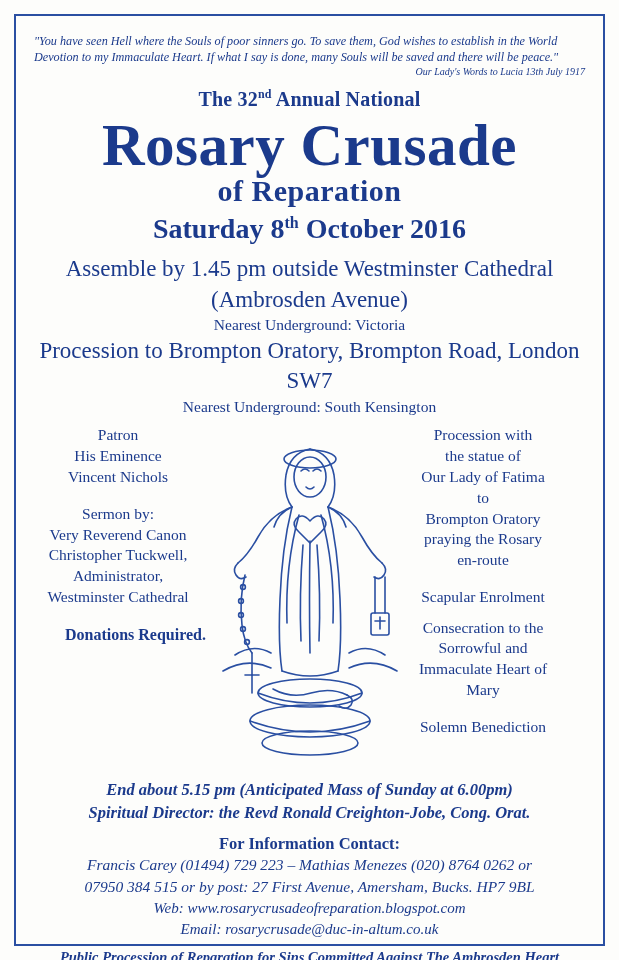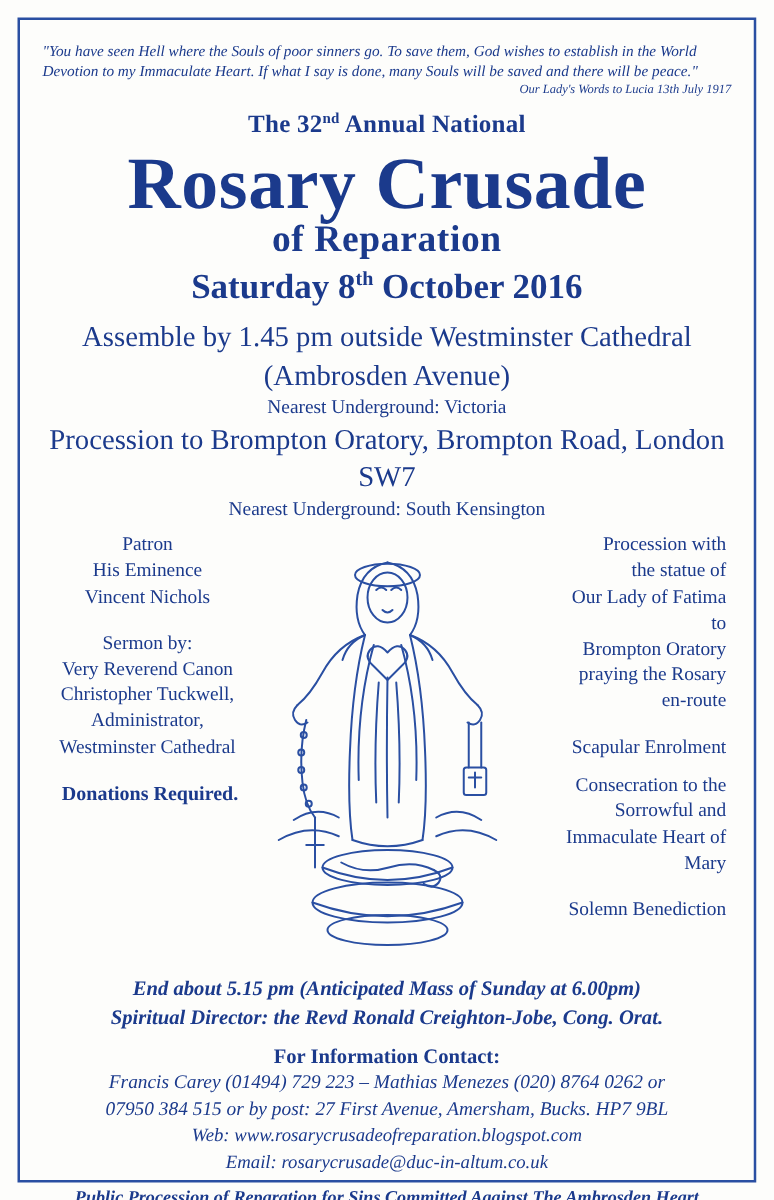--- a/index.html
+++ b/index.html
@@ -112,27 +112,27 @@
   }
   .col {
     position: absolute;
     top: 0;
     width: 176px;
     font-size: 15.5px;
     line-height: 1.34;
     text-align: center;
   }
   .col-left { left: 0; }
-  .col-right { right: 8px; text-align: right; }
+  .col-right { right: 18px; }
   .blk { margin-bottom: 16px; }
   .blk.tight { margin-bottom: 10px; }
   .donations {
     font-weight: bold;
     font-size: 16px;
-    text-align: center;
+    text-align: right;
     padding-left: 4px;
   }
 
   
   .statue {
     position: absolute;
     left: 50%;
     transform: translateX(-50%);
     top: 0;
     width: 230px;

